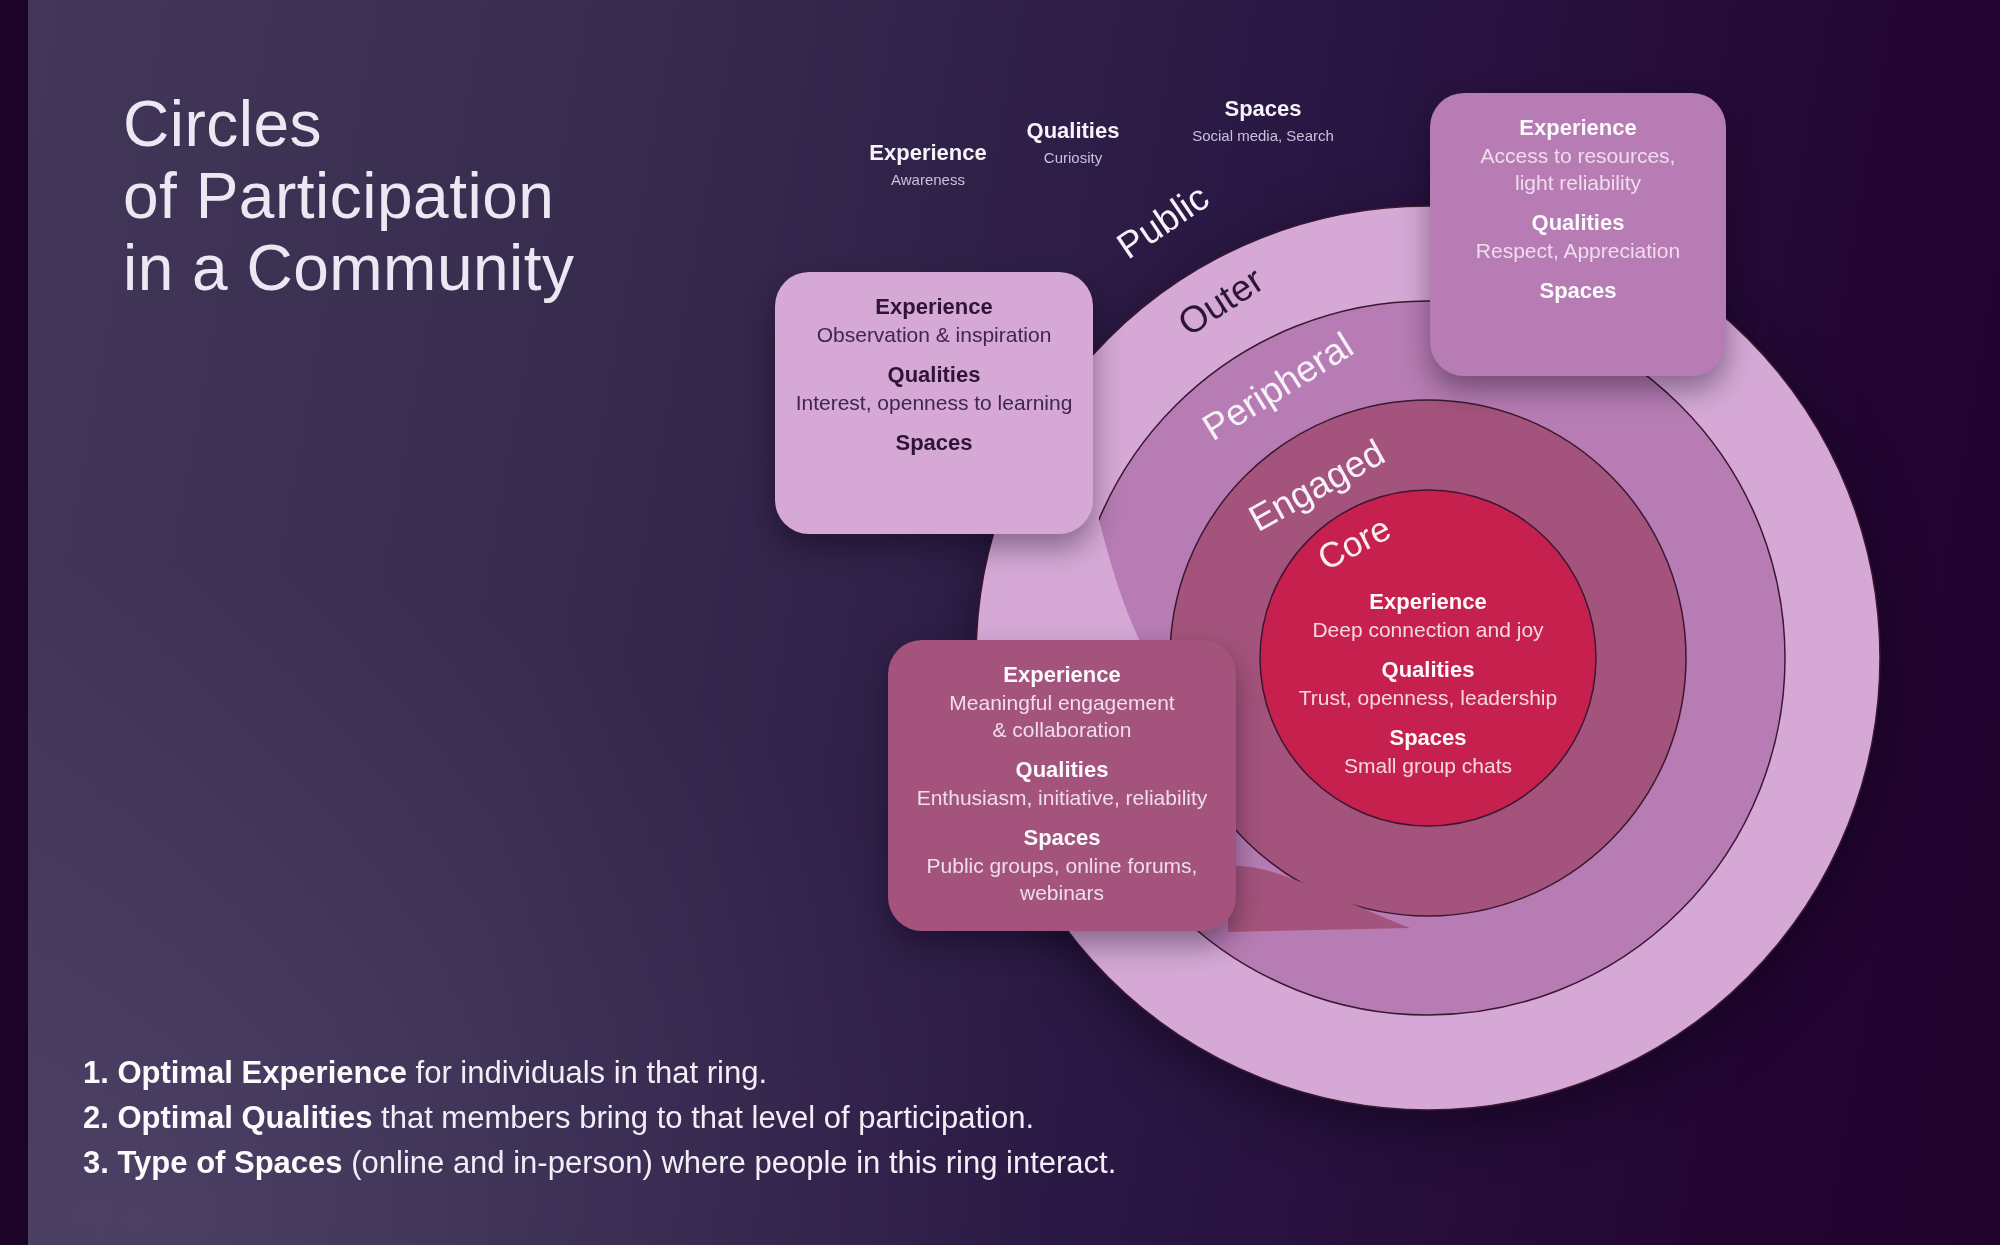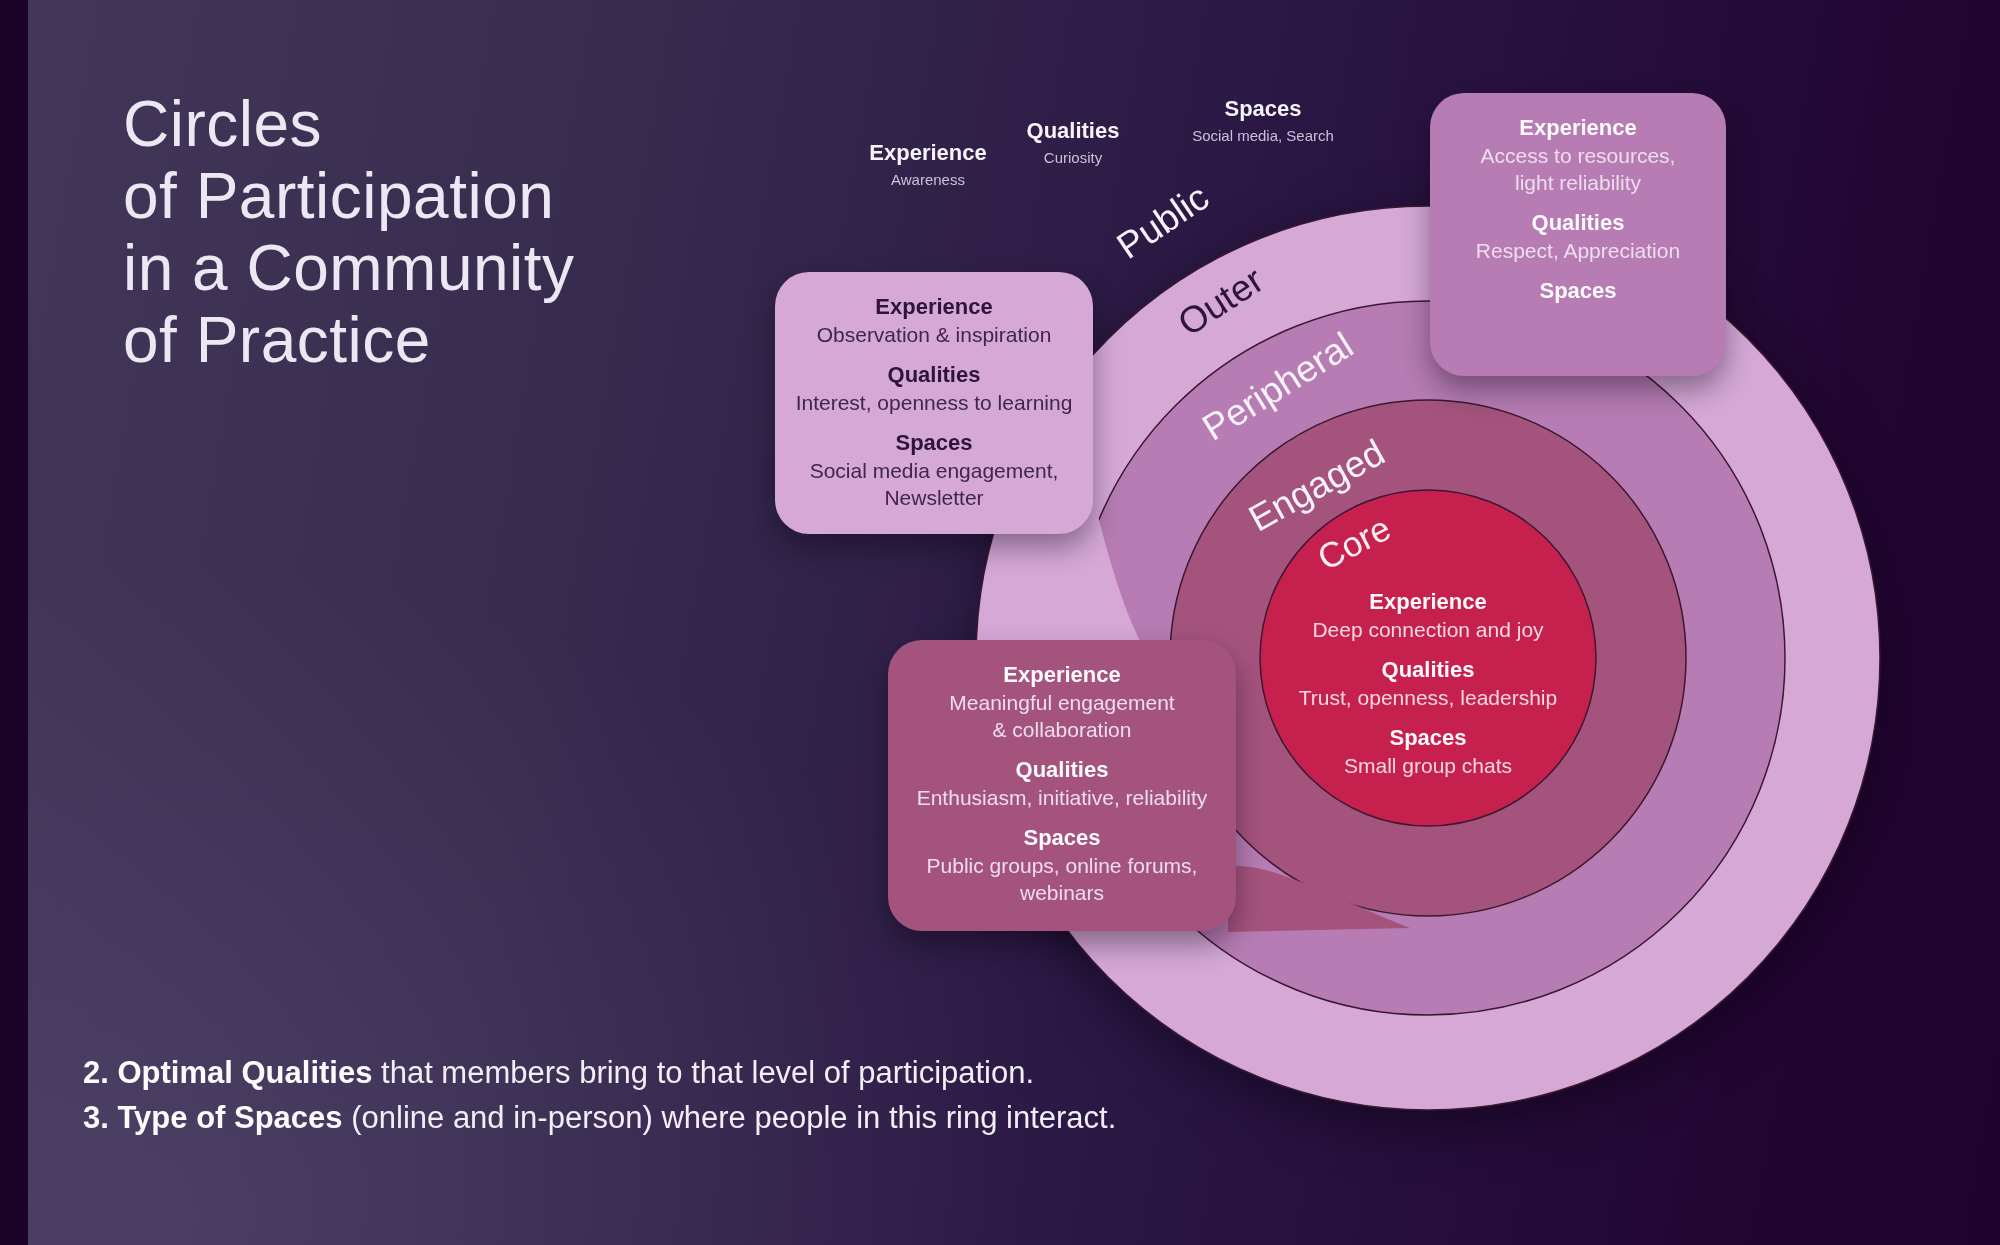--- a/index.html
+++ b/index.html
@@ -52,21 +52,20 @@
 </style>
 </head>
 <body>
 
 <div id="stage">
 
   <div class="title">
     <div>Circles</div>
     <div>of Participation</div>
     <div>in a Community</div>
-    <div>of Practice</div>
   </div>
 
   <svg id="rings-svg" width="2000" height="1245">
     <g class="ring-shadow">
       <circle cx="1400" cy="658" r="452" fill="#d5a8d6" stroke="#3a1831" stroke-width="1.5"></circle>
     </g>
     <circle cx="1400" cy="658" r="357" fill="#b67cb3" stroke="#3a1831" stroke-width="1.5"></circle>
     <circle cx="1400" cy="658" r="258" fill="#a4537c" stroke="#3a1831" stroke-width="1.5"></circle>
     <circle cx="1400" cy="658" r="168" fill="#c6204f" stroke="#3a1831" stroke-width="1.5"></circle>
 
@@ -98,22 +97,20 @@
     <div class="section">
       <div class="h">Experience</div>
       <div class="b">Observation &amp; inspiration</div>
     </div>
     <div class="section">
       <div class="h">Qualities</div>
       <div class="b">Interest, openness to learning</div>
     </div>
     <div class="section">
       <div class="h">Spaces</div>
-      <div class="b">Social media engagement,
-Newsletter</div>
     </div>
   </div>
 
   <div class="callout light-text" style="left:1402px;top:93px;width:296px;height:283px;background:#b67cb3;">
     <div class="section">
       <div class="h">Experience</div>
       <div class="b">Access to resources,
 light reliability</div>
     </div>
     <div class="section">
@@ -152,20 +149,23 @@
       <div class="b">Trust, openness, leadership</div>
     </div>
     <div class="section">
       <div class="h">Spaces</div>
       <div class="b">Small group chats</div>
     </div>
   </div>
 
   <div class="legend">
     <div>
+      <span class="bold">1. Optimal Experience</span><span> for individuals in that ring.</span>
+    </div>
+    <div>
       <span class="bold">2. Optimal Qualities</span><span> that members bring to that level of participation.</span>
     </div>
     <div>
       <span class="bold">3. Type of Spaces</span><span> (online and in-person) where people in this ring interact.</span>
     </div>
   </div>
 
 </div>
 
 </body></html>

